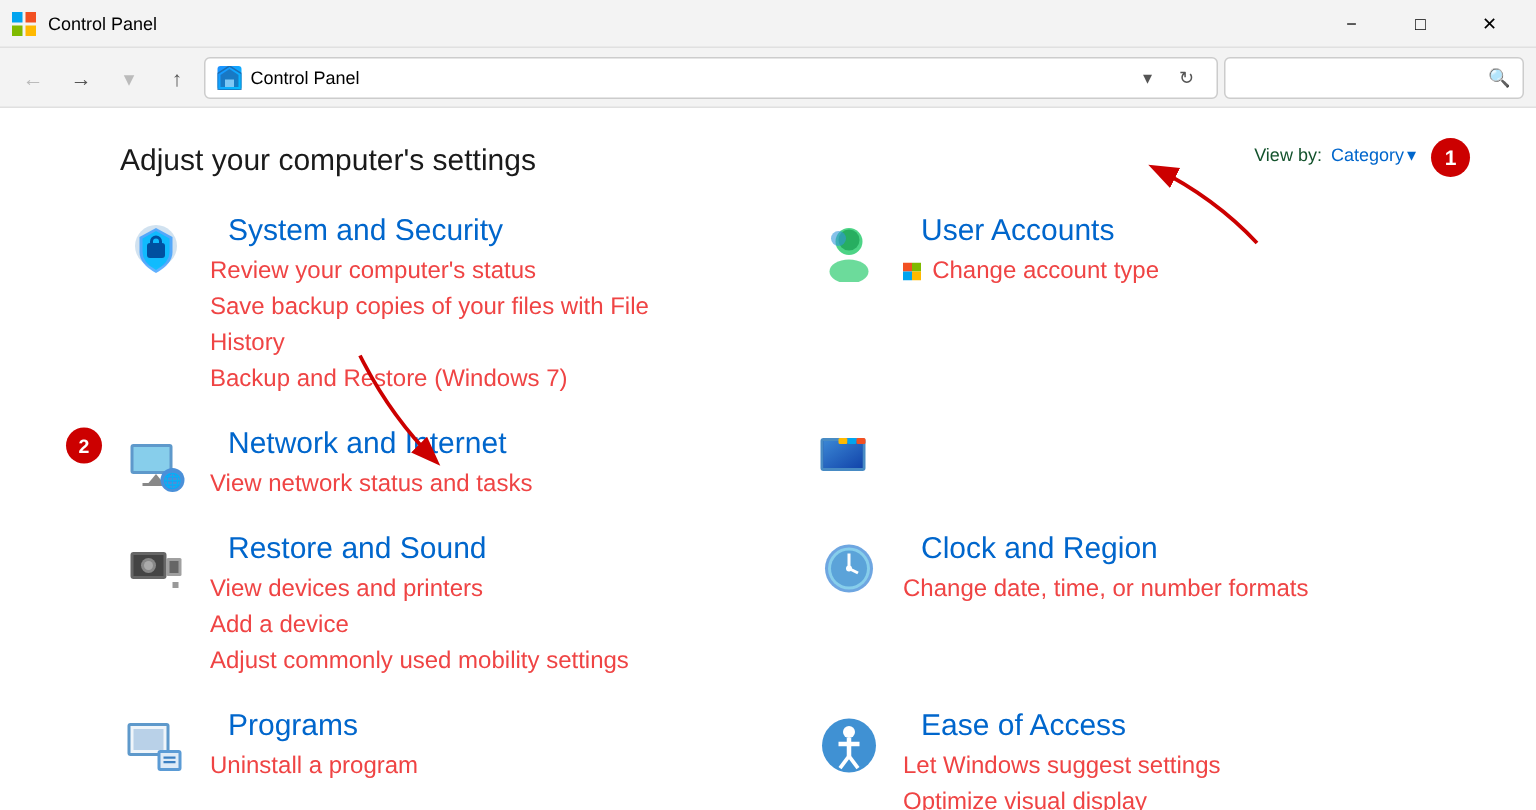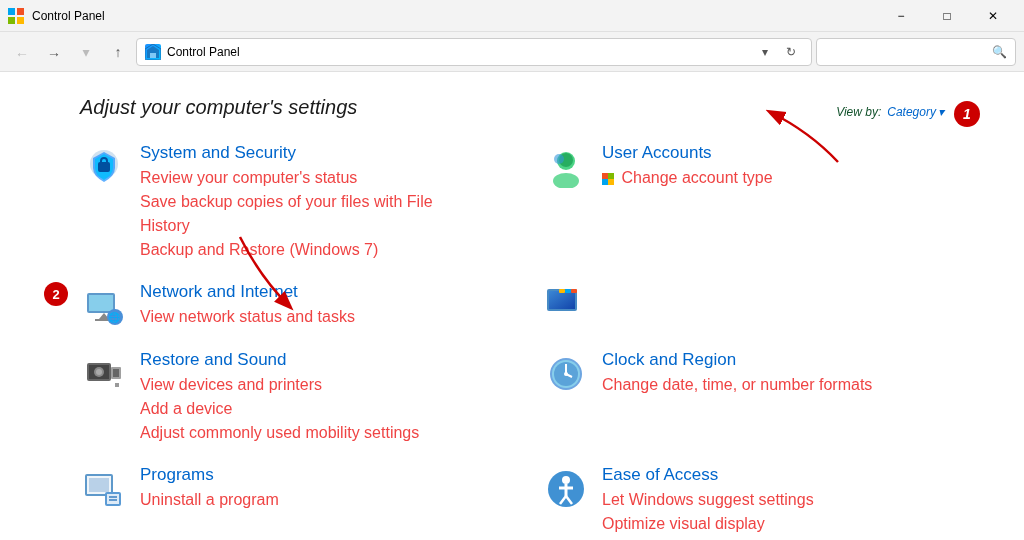--- a/index.html
+++ b/index.html
@@ -136,23 +136,22 @@
     .content {
       background: #fff;
       height: calc(540px - 72px);
       padding: 24px 80px;
       overflow-y: auto;
     }
 
     .page-header {
       display: flex;
       justify-content: space-between;
-      align-items: flex-end;
+      align-items: flex-start;
       margin-bottom: 24px;
-      font-style: italic;
     }
     .page-title {
       font-size: 20px;
       color: #1a1a1a;
       font-weight: 400;
     }
     .view-by {
       display: flex;
       align-items: center;
       gap: 6px;
@@ -184,25 +183,26 @@
     .cat-icon {
       width: 48px;
       height: 48px;
       flex-shrink: 0;
       display: flex;
       align-items: center;
       justify-content: center;
     }
     .cat-content { flex: 1; }
     .cat-title {
-      font-size: 17px;
+      font-size: 20px;
       color: #0066cc;
       cursor: pointer;
       font-weight: 400;
       margin-bottom: 3px;
+      margin-left: 12px;
     }
     .cat-link {
       font-size: 16px;
       color: #ef4444;
       cursor: pointer;
       display: block;
       line-height: 1.5;
     }
 
     .network-internet-row {

